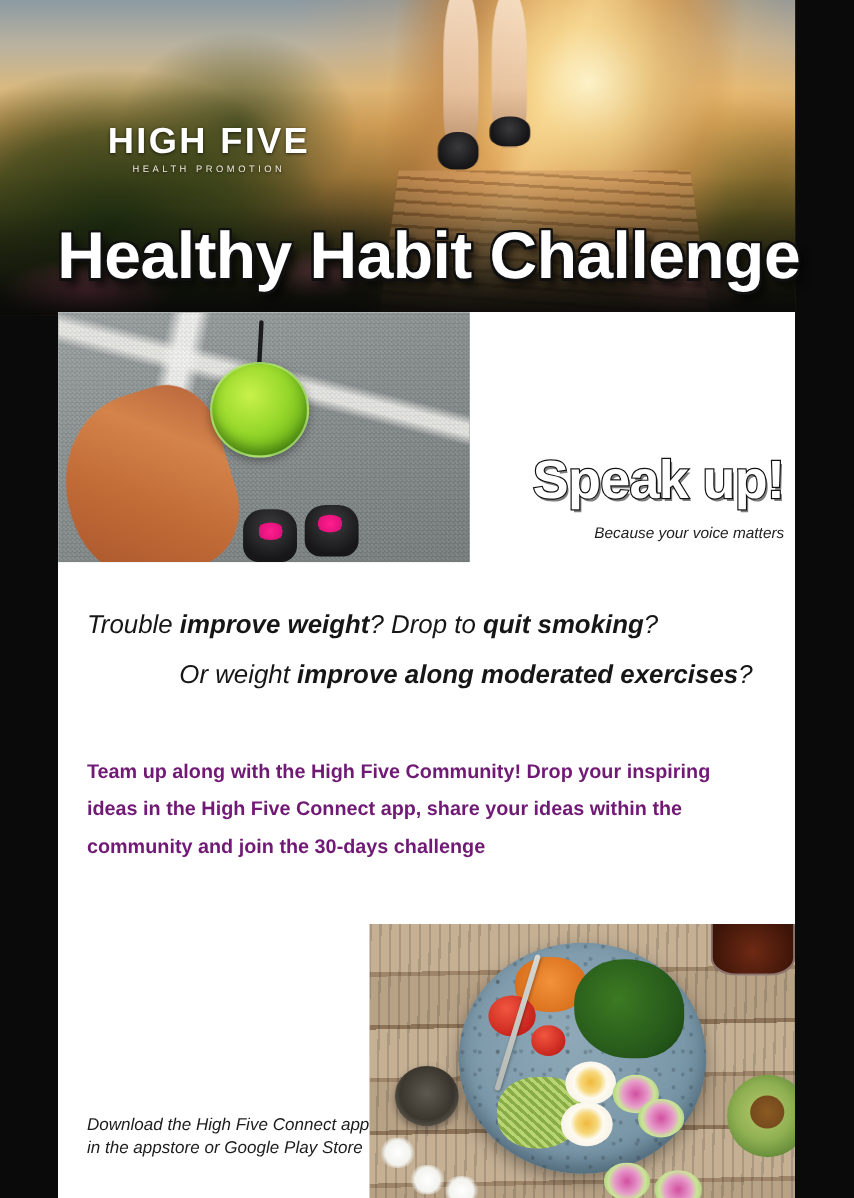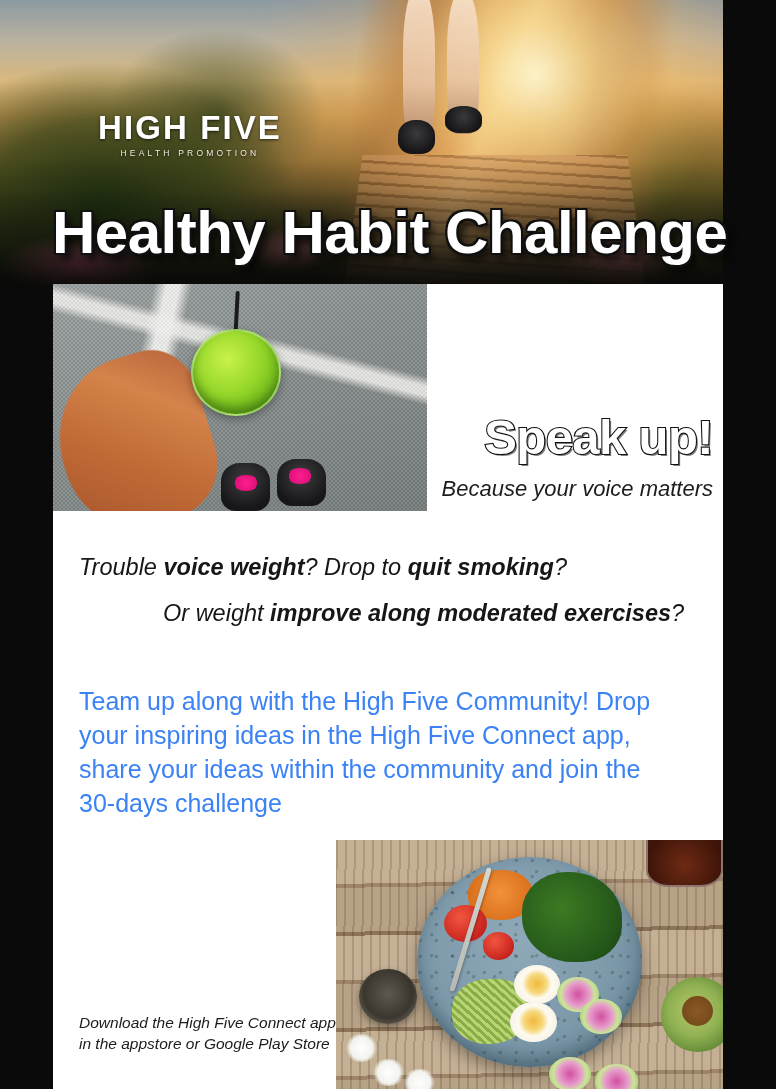--- a/index.html
+++ b/index.html
@@ -167,40 +167,40 @@
   .speak-up {
     font-size:49px; font-weight:bold; line-height:1;
     color:#ffffff; letter-spacing:-0.6px;
     -webkit-text-stroke:2.2px #121212;
     paint-order:stroke fill;
     text-shadow:2px 2px 0 rgba(20,20,20,0.55);
     display:block;
   }
   .speak-sub {
     display:block; margin-top:14px;
-    font-size:22px; font-style:italic; color:#1d1d1d;
+    font-size:14px; font-style:italic; color:#1d1d1d;
   }
 
   
   .q-line-1 {
     position:absolute; left:26px; top:270px;
     font-size:23.5px; font-style:italic; color:#161616;
     white-space:nowrap;
   }
   .q-line-2 {
     position:absolute; left:110px; top:316px;
     font-size:23.5px; font-style:italic; color:#161616;
     white-space:nowrap;
   }
   .q-line-1 b, .q-line-2 b { font-weight:bold; font-style:italic; }
 
   
   .body-copy {
     position:absolute; left:26px; top:400px; width:600px;
-    font-size:25px; line-height:34px; color:#3b82f6;
+    font-size:18px; line-height:34px; color:#701a75;font-weight:bold;
   }
 
   
   .salad {
     position:absolute; left:283px; top:556px;
     width:387px; height:249px;
     overflow:hidden;
     background:#b19a7c;
   }
   .salad .wood {
@@ -348,21 +348,21 @@
       <div class="lace a"></div>
       <div class="lace b"></div>
     </div>
 
     <div class="speak-block">
       <span class="speak-up">Speak up!</span>
       <span class="speak-sub">Because your voice matters</span>
     </div>
 
     <div class="q-line-1">
-      <span>Trouble </span><b>voice weight</b><span>? Drop to </span><b>quit smoking</b><span>?</span>
+      <span>Trouble </span><b>improve weight</b><span>? Drop to </span><b>quit smoking</b><span>?</span>
     </div>
 
     <div class="q-line-2">
       <span>Or weight </span><b>improve along moderated exercises</b><span>?</span>
     </div>
 
     <div class="body-copy">Team up along with the High Five Community! Drop your inspiring ideas in the High Five Connect app, share your ideas within the community and join the 30-days challenge</div>
 
     <div class="salad">
       <div class="wood"></div>

